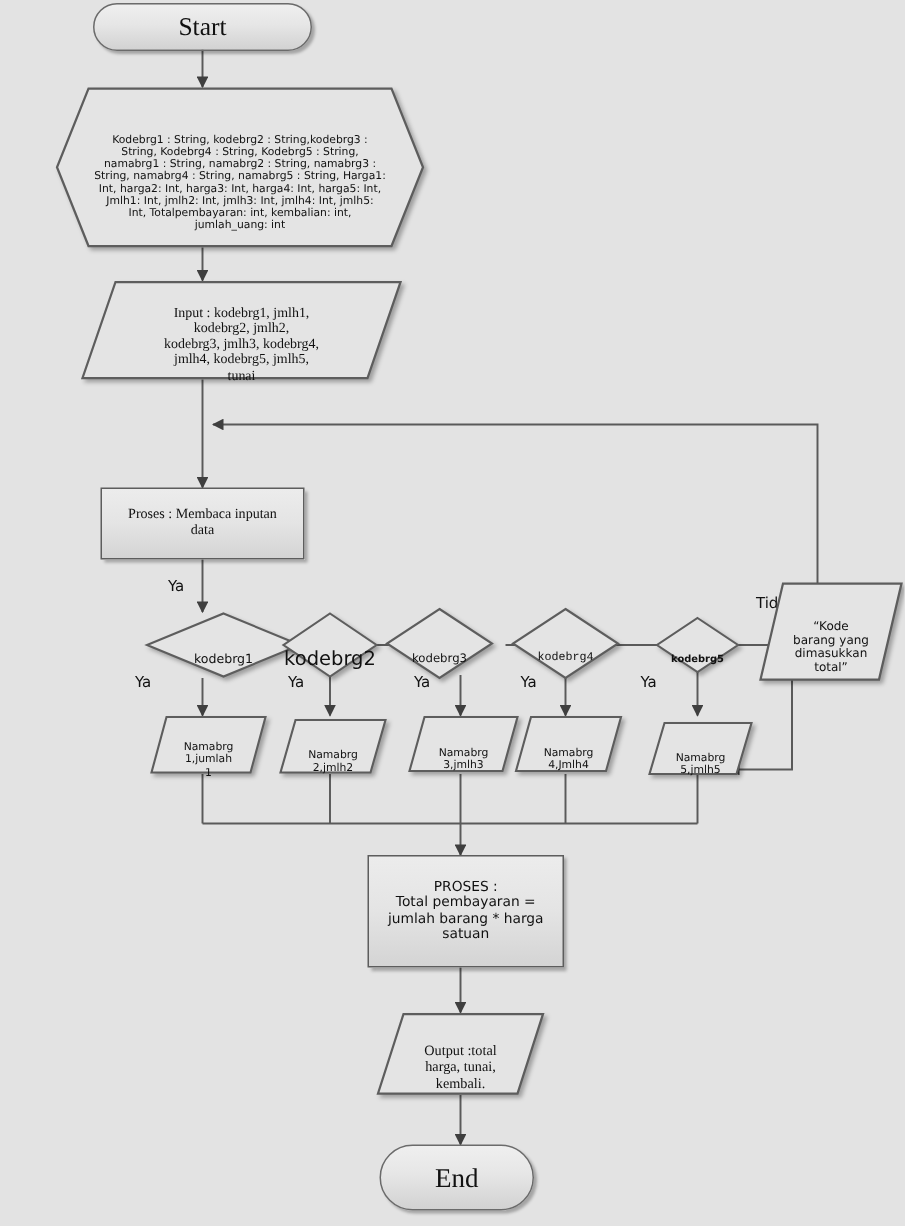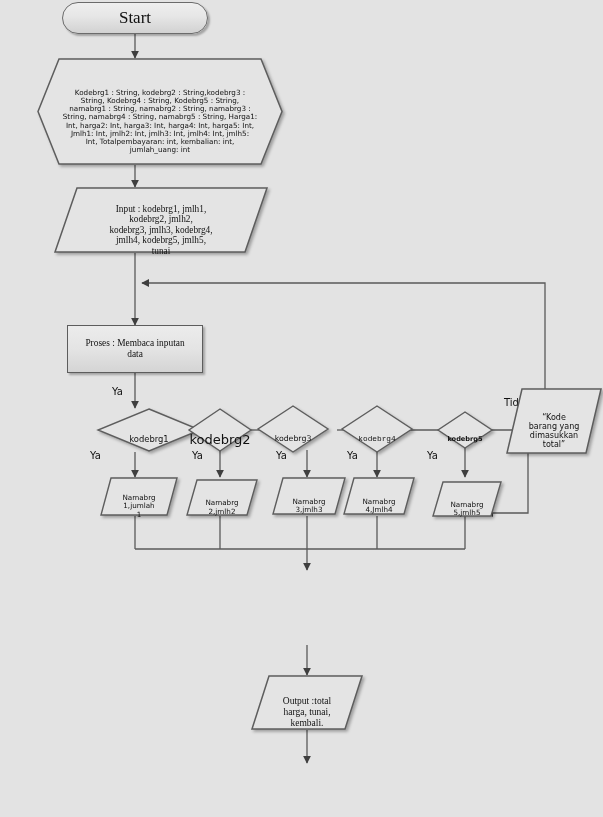--- a/index.html
+++ b/index.html
@@ -275,24 +275,33 @@
   </div>
 
   <div class="shape-wrap" style="left:432px; top:481px; width:70px; height:36px;">
     <svg width="70" height="36" viewBox="0 0 70 36">
       <polygon points="11,1 69,1 59,35 1,35" fill="#e4e4e4" stroke="#5d5d5d" stroke-width="1.4" style="filter:drop-shadow(2px 2px 1.5px rgba(0,0,0,0.3))"></polygon>
     </svg>
     <div class="label f-sans" style="font-size:7.2px;">Namabrg
 5,jmlh5</div>
   </div>
 
+  <div class="node process" style="left:245px; top:570px; width:131px; height:75px; font-family:'DejaVu Sans',sans-serif; font-size:9.2px;">
+    <span class="txt">PROSES :
+Total pembayaran =
+jumlah barang * harga
+satuan</span>
+  </div>
 
   <div class="shape-wrap" style="left:251px; top:675px; width:112px; height:55px;">
     <svg width="112" height="55" viewBox="0 0 112 55">
       <polygon points="18,1 111,1 94,54 1,54" fill="#e4e4e4" stroke="#5d5d5d" stroke-width="1.5" style="filter:drop-shadow(2px 2px 1.5px rgba(0,0,0,0.3))"></polygon>
     </svg>
     <div class="label f-serif" style="font-size:9.5px;">Output :total
 harga, tunai,
 kembali.</div>
   </div>
 
+  <div class="node terminator" style="left:253px; top:763px; width:103px; height:44px; font-size:18px;">
+    <span class="txt">End</span>
+  </div>
 
 </div>
 
 </body></html>

